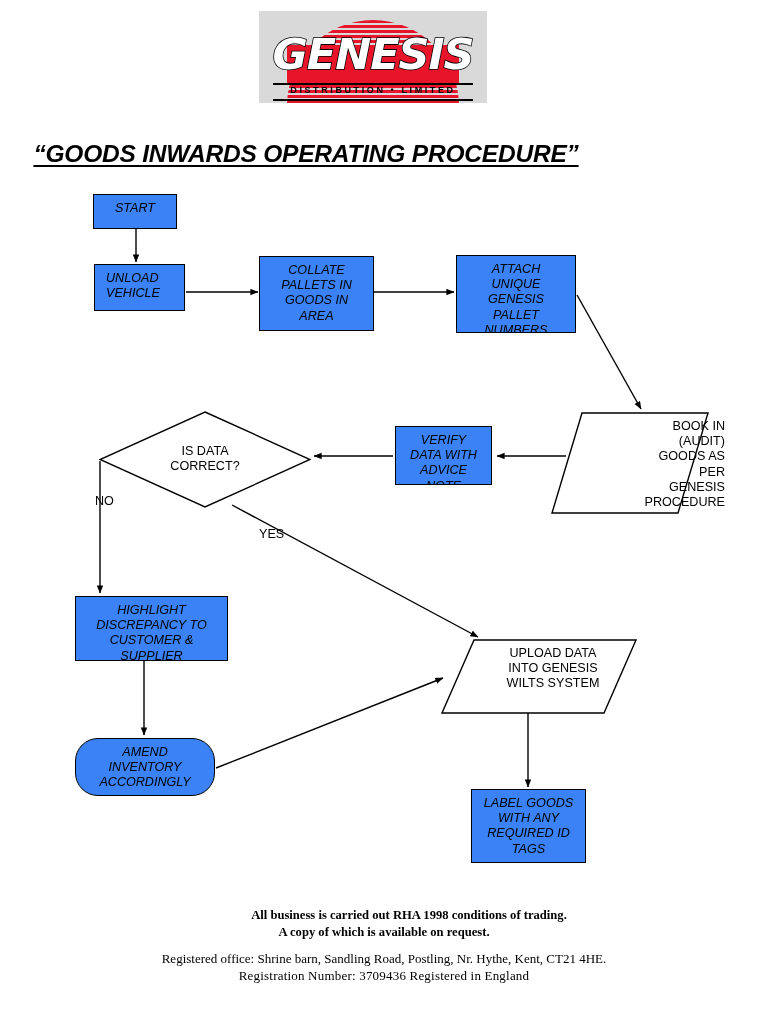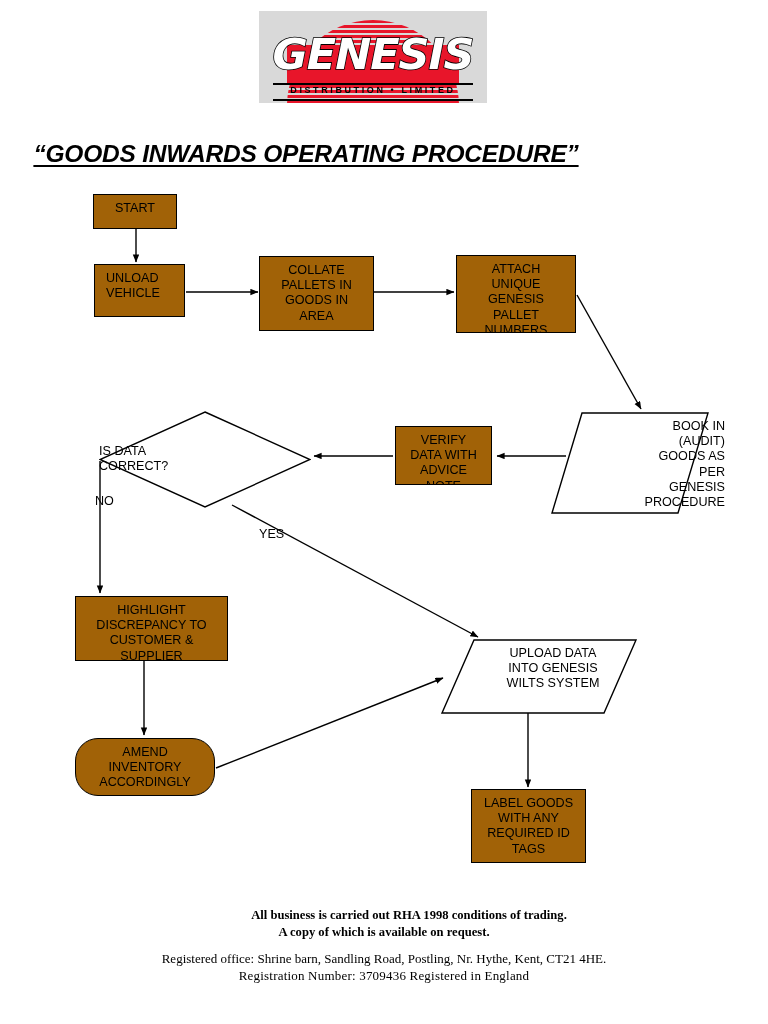--- a/index.html
+++ b/index.html
@@ -117,25 +117,26 @@
     left: 0;
     top: 0;
     width: 768px;
     height: 1024px;
   }
 
   .node {
     position: absolute;
     box-sizing: border-box;
     border: 1.4px solid #000000;
-    background: #a16207;
+    background: #3b82f6;
     font-size: 12.6px;
     line-height: 15.2px;
     text-align: center;
     overflow: hidden;
+    font-style: italic;
   }
   .node .lbl {
     display: block;
     white-space: pre-line;
   }
   .node.top-v {
     padding-top: 6px;
   }
 
   
@@ -160,21 +161,21 @@
   }
 
   
   .dia-wrap {
     position: absolute;
   }
   .dia-label {
     position: absolute;
     left: 0;
     width: 100%;
-    text-align: left;
+    text-align: center;
     font-size: 12.6px;
     line-height: 15.2px;
     white-space: pre-line;
   }
 
   .edge-label {
     position: absolute;
     font-size: 12.6px;
     line-height: 14px;
     white-space: nowrap;
@@ -243,21 +244,21 @@
       <line x1="216" y1="768" x2="443" y2="678"></line>
 
       <line x1="528" y1="713" x2="528" y2="787"></line>
     </g>
   </svg>
 
   <div class="node top-v" style="left:93px; top:194px; width:84px; height:35px;">
     <span class="lbl">START</span>
   </div>
 
-  <div class="node top-v" style="left:94px; top:264px; width:91px; height:53px; text-align:left; padding-left:11px;">
+  <div class="node top-v" style="left:94px; top:264px; width:91px; height:47px; text-align:left; padding-left:11px;">
     <span class="lbl">UNLOAD
 VEHICLE</span>
   </div>
 
   <div class="node top-v" style="left:259px; top:256px; width:115px; height:75px;">
     <span class="lbl">COLLATE
 PALLETS IN
 GOODS IN
 AREA</span>
   </div>

